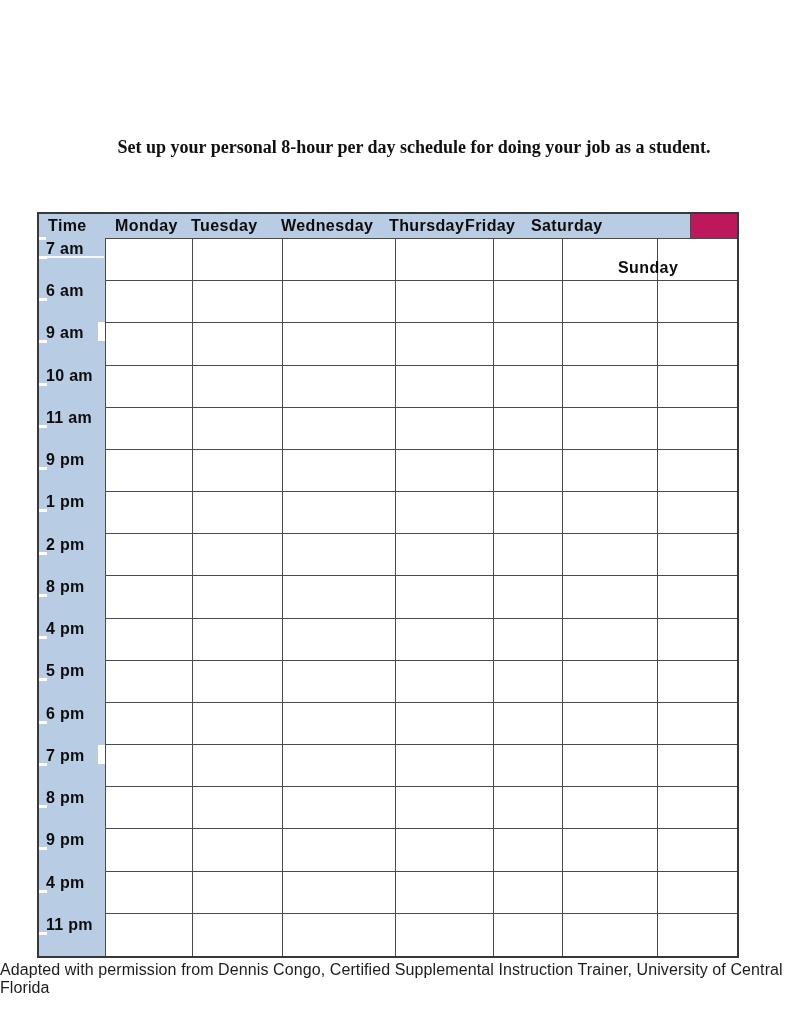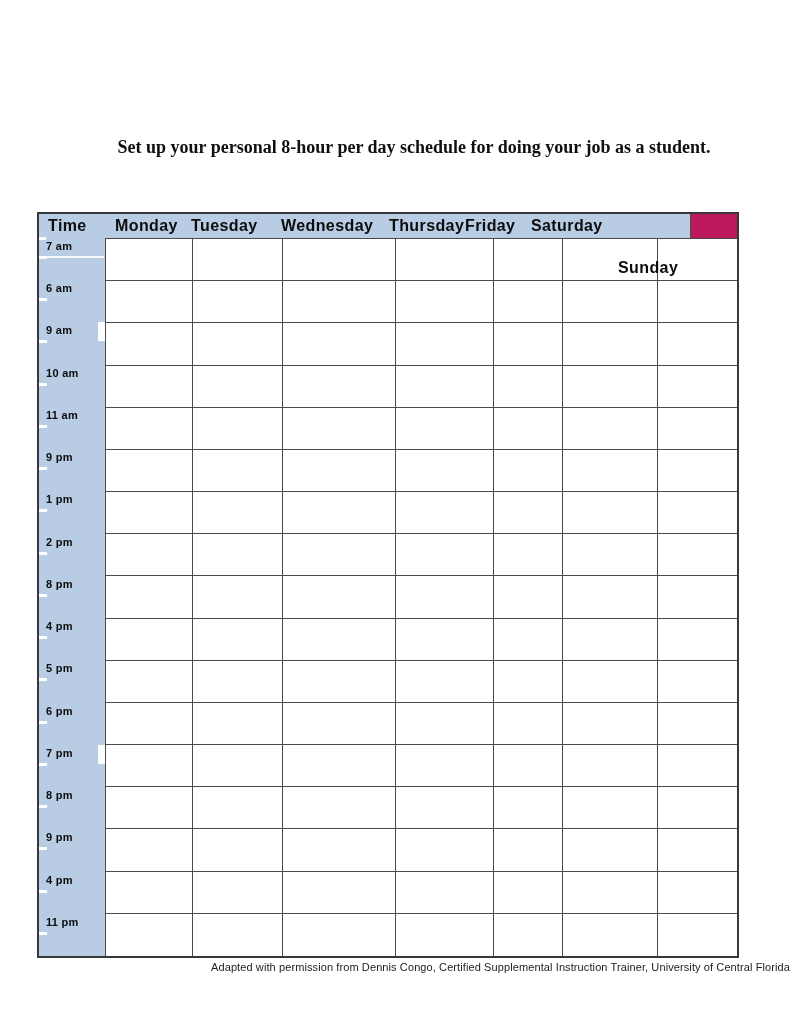--- a/index.html
+++ b/index.html
@@ -48,21 +48,21 @@
   .hl-4{left:338px;margin-left:12px;}.hl-5{left:426px;} .hl-6{left:492px;} .hl-7{left:579px;margin-top:42px;}
 
   
   .time-col{
     position:absolute;left:0;top:24px;width:66px;height:718px;
     background:var(--c-header-fill,#B8CCE4);
     display:flex;flex-direction:column;
   }
   .time-cell{position:relative;flex:1 1 0;}
   .time-cell .time-label{
-    display:block;padding:2px 0 0 7px;font-size:11px;font-weight:bold;
+    display:block;padding:2px 0 0 7px;font-size:16px;font-weight:bold;
     color:#0c0c0c;letter-spacing:.3px;
   }
   .time-cell::after{ 
     content:"";position:absolute;left:0;top:18px;width:8px;height:3px;background:#fff;
   }
   .time-cell:nth-child(1)::before{ 
     content:"";position:absolute;left:0;right:1px;top:18px;height:2px;
     background:rgba(255,255,255,.85);
   }
   .time-cell:nth-child(3)::before,
@@ -81,22 +81,22 @@
   .grid-cell{
     border-right:1px solid var(--c-grid-line,#4a4a4a);
     border-bottom:1px solid var(--c-grid-line,#4a4a4a);
     background:#fff;
   }
   .grid-cell:nth-child(7n){border-right:none;}
   .grid-cell:nth-child(n+113){border-bottom:none;}
 
   
   .footer-note{
-    position:absolute;top:961px;left:0;width:100%;text-align:right;
-    font-size:11px;color:#1c1c1c;letter-spacing:.1px;
+    position:absolute;top:961px;left:0;width:100%;text-align:left;
+    font-size:16px;color:#1c1c1c;letter-spacing:.1px;
   }
 </style>
 </head>
 <body>
 
 <div class="page">
 
 
   <div class="subtitle">
     <div>Set up your personal 8-hour per day schedule for doing your job as a student.</div>

